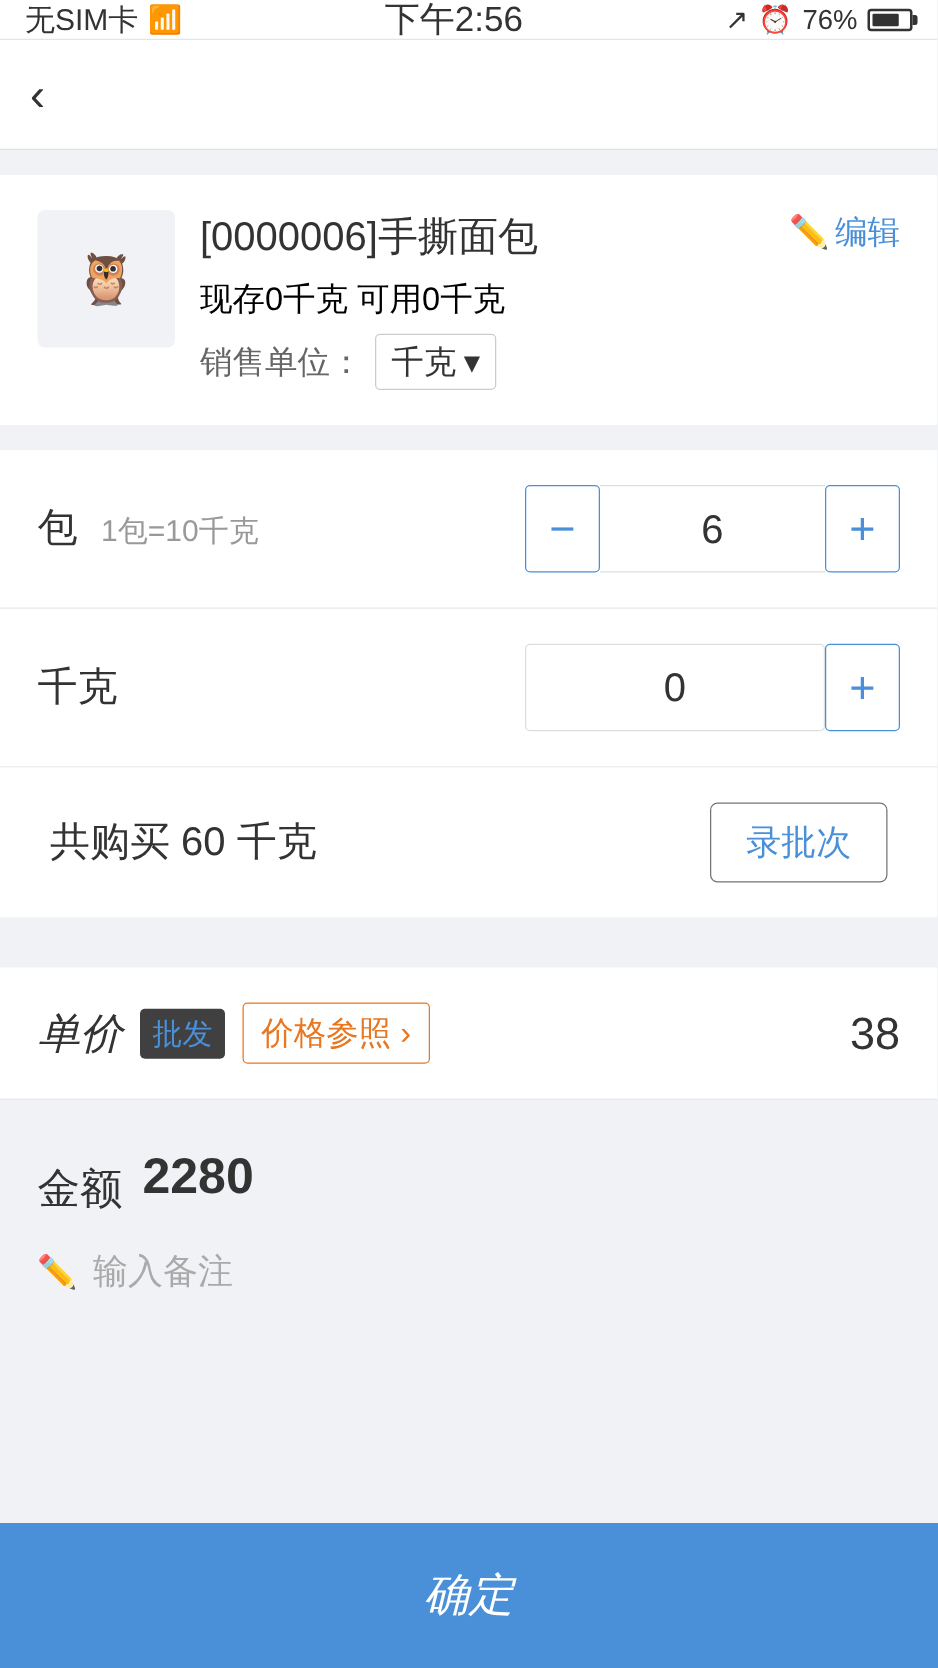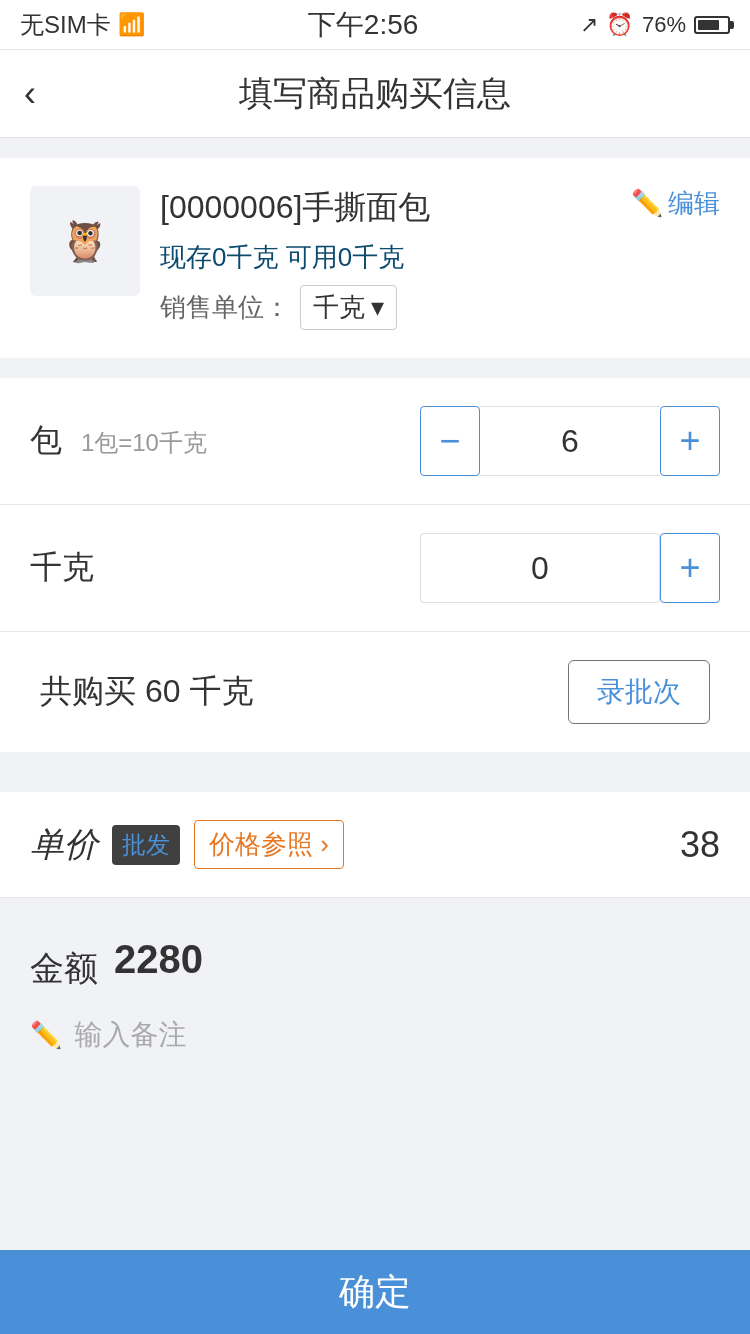--- a/index.html
+++ b/index.html
@@ -9,21 +9,21 @@
       min-height: 1334px;
       font-family: -apple-system, "PingFang SC", "Helvetica Neue", sans-serif;
       background: #f0f2f5;
       font-size: 28px;
       color: #333;
     }
 
     
     .status-bar {
       width: 750px;
-      height: 50px;
+      height: 32px;
       background: #fff;
       display: flex;
       align-items: center;
       justify-content: space-between;
       padding: 0 20px;
       font-size: 24px;
       color: #333;
       border-bottom: 1px solid #e5e5e5;
     }
     .status-left { display: flex; align-items: center; gap: 8px; }
@@ -102,21 +102,21 @@
     }
     .product-info { flex: 1; }
     .product-name {
       font-size: 32px;
       font-weight: 500;
       color: #333;
       margin-bottom: 10px;
     }
     .product-stock {
       font-size: 26px;
-      color: #0c4a6e;
+      color: #000000;
       margin-bottom: 10px;
     }
     .product-unit-row {
       display: flex;
       align-items: center;
       gap: 10px;
       font-size: 26px;
       color: #666;
       text-align: right;
     }
@@ -308,26 +308,27 @@
       background: #f0f2f5;
       flex: 1;
       min-height: 300px;
     }
 
     
     .bottom-bar {
       position: fixed;
       bottom: 0;
       width: 750px;
-      height: 84px;
+      height: 116px;
       background: #4a90d9;
       display: flex;
       align-items: center;
       justify-content: center;
       cursor: pointer;
+      font-style: italic;
     }
     .confirm-btn-text {
       font-size: 36px;
       color: #fff;
       font-weight: 500;
     }
 
     .wifi-icon { font-size: 22px; }
   </style>
 </head>
@@ -344,21 +345,20 @@
     <span>⏰</span>
     <span>76%</span>
     <span class="battery-icon">
       <div class="battery-fill"></div>
     </span>
   </div>
 </div>
 
 <div class="nav-bar">
   <span class="nav-back">‹</span>
-  <span class="nav-title">填写商品购买信息</span>
 </div>
 
 <div class="product-card">
   <div class="product-thumb">
     <span class="owl-icon">🦉</span>
   </div>
   <div class="product-info">
     <div class="product-top-row">
       <span class="product-name">[0000006]手撕面包</span>
       <span class="edit-btn">

